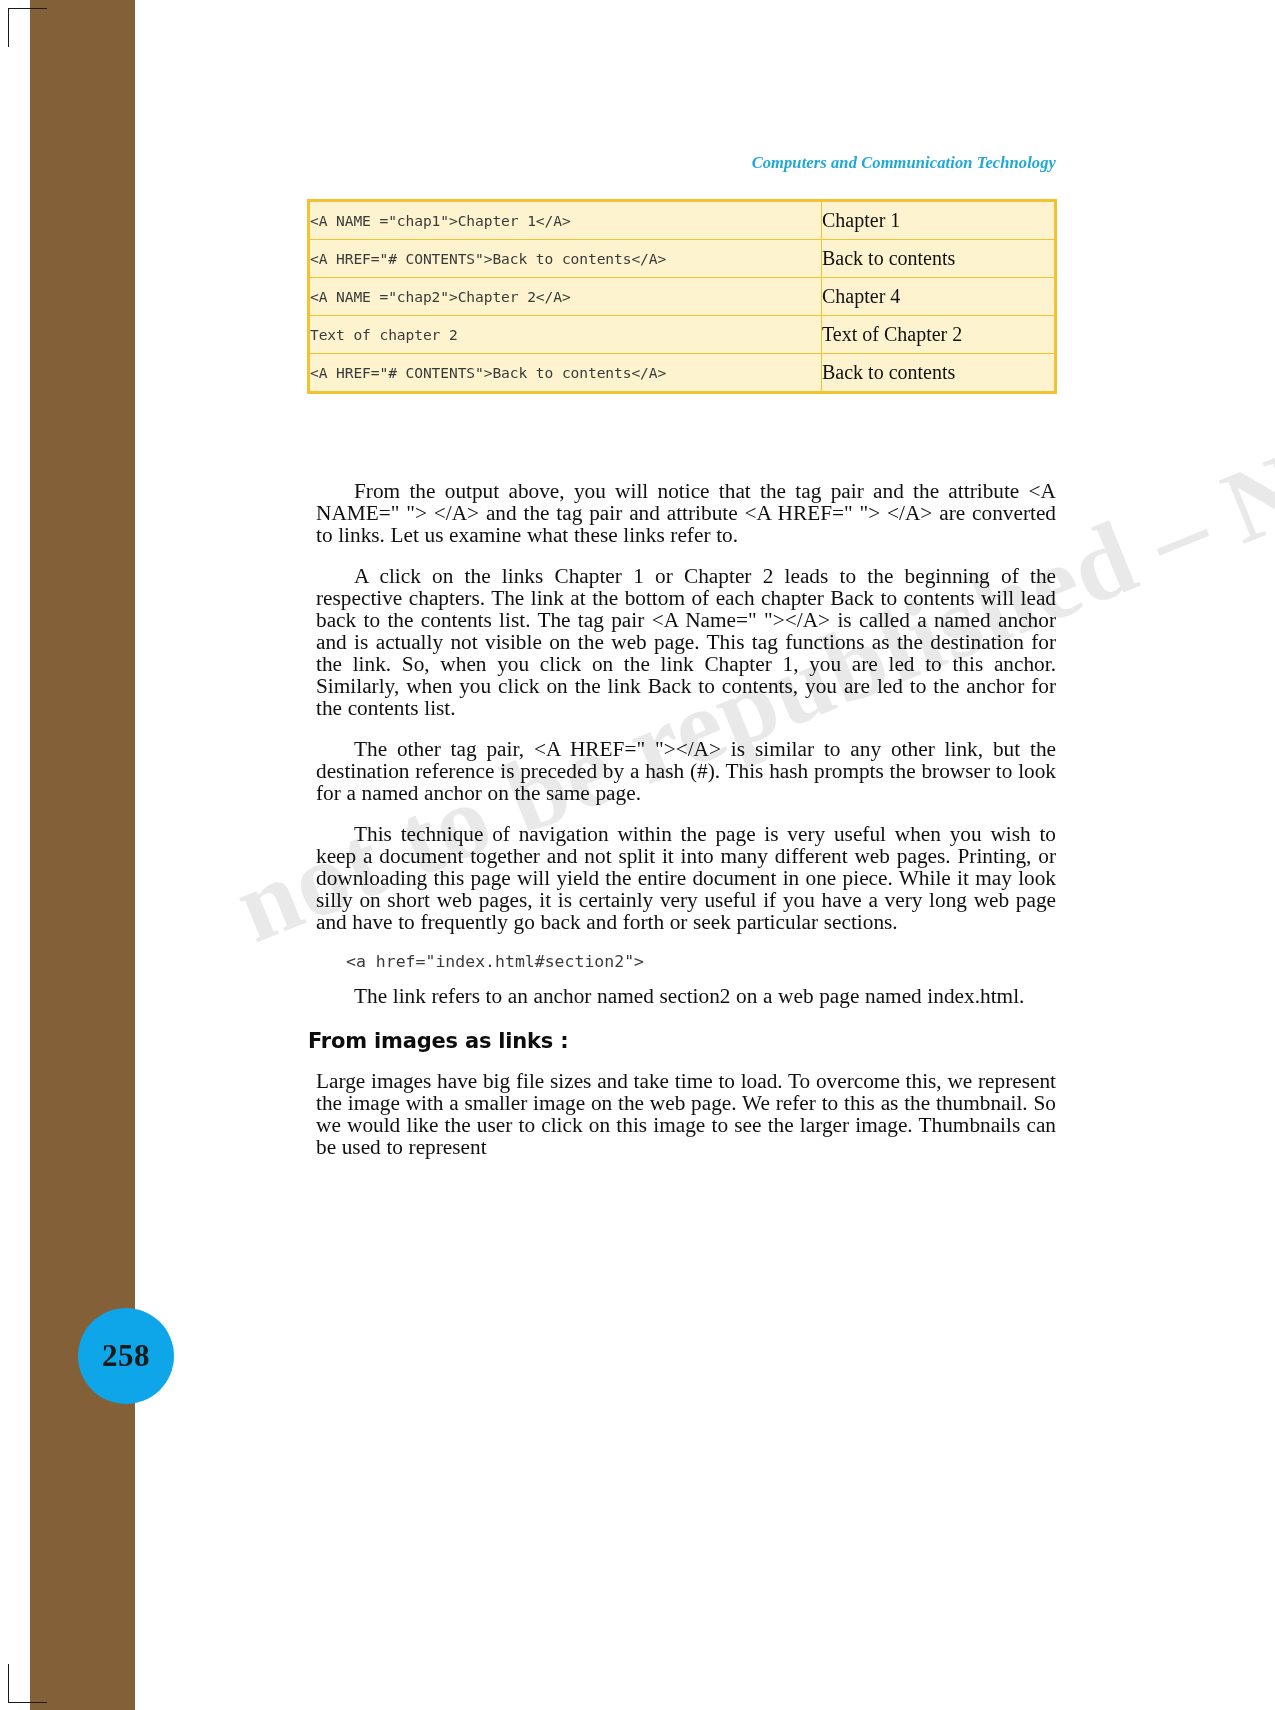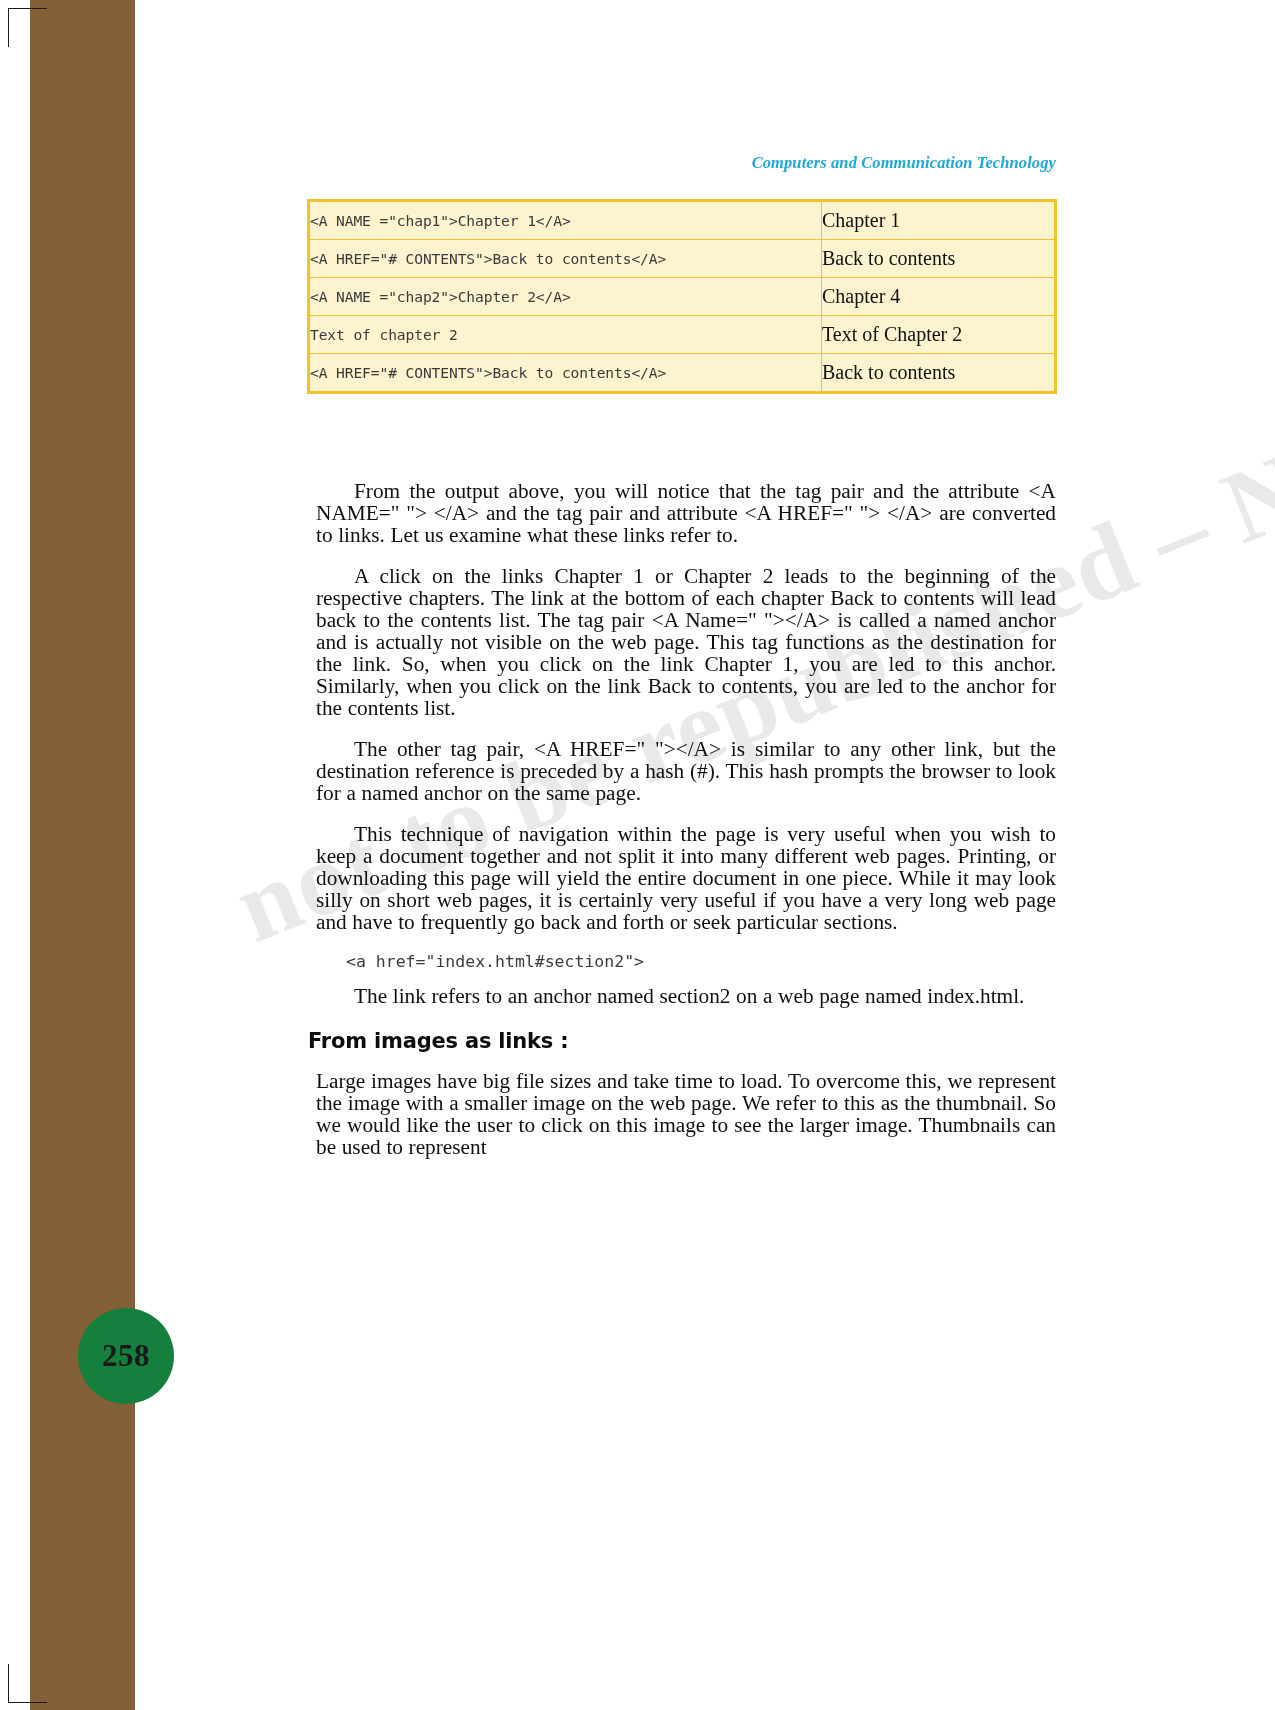--- a/index.html
+++ b/index.html
@@ -35,21 +35,21 @@
   .crop-bl { left: 8px;  top: 1664px; width: 38px; height: 38px; border-right:none; border-top:none;}
 
   
   .page-num {
     position: absolute;
     left: 78px;
     top: 1308px;
     width: 96px;
     height: 96px;
     border-radius: 50%;
-    background: #15803d;
+    background: #0ea5e9;
     display: flex;
     align-items: center;
     justify-content: center;
     font-family: "Liberation Serif", serif;
     font-size: 31px;
     font-weight: bold;
     color: #1a1a1a;
     letter-spacing: 0.5px;
   }
 

